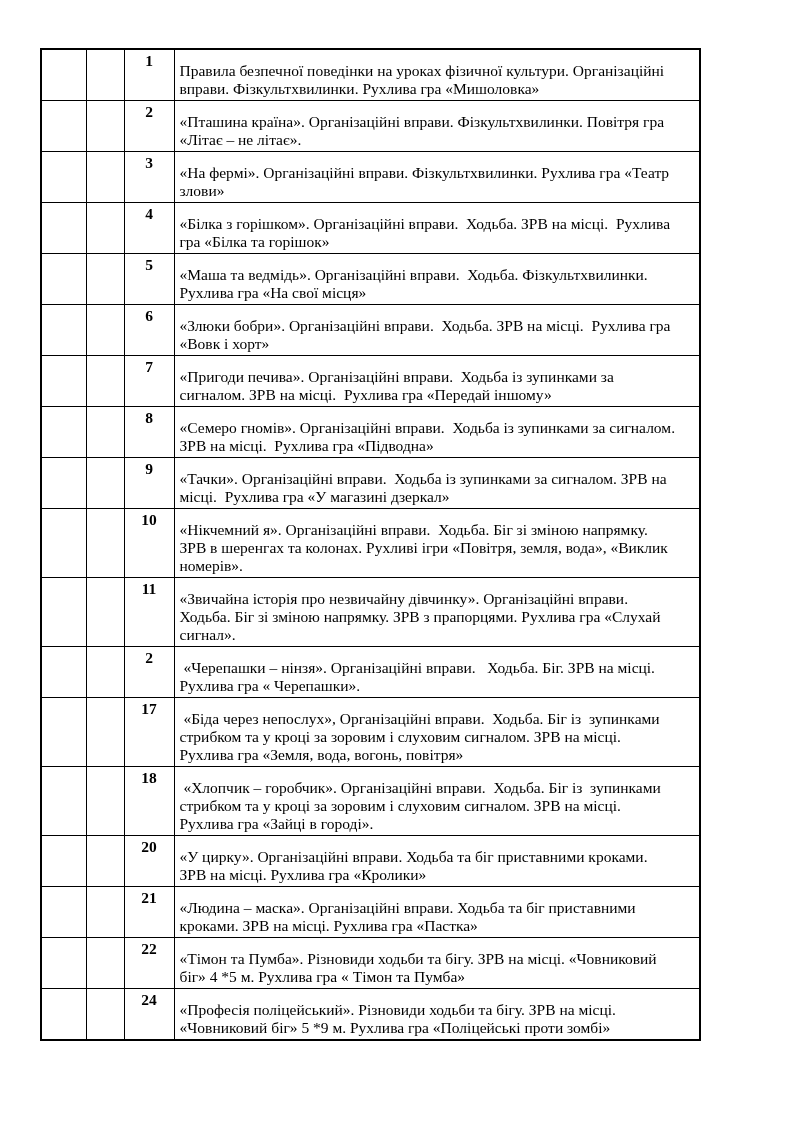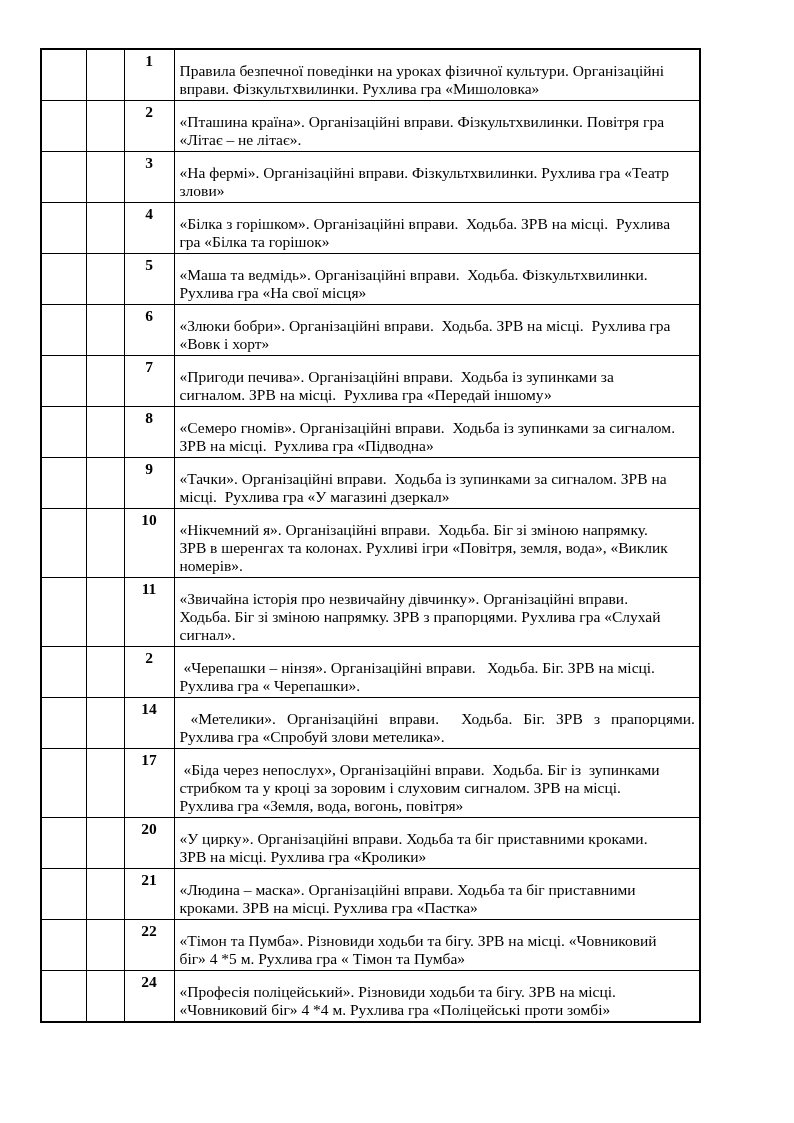--- a/index.html
+++ b/index.html
@@ -179,39 +179,40 @@
           <td class="blank"></td>
           <td class="num">2</td>
           <td class="desc">
             <div class="line"> «Черепашки – нінзя». Організаційні вправи.   Ходьба. Біг. ЗРВ на місці.</div>
             <div class="line">Рухлива гра « Черепашки».</div>
           </td>
         </tr>
         <tr>
           <td class="blank"></td>
           <td class="blank"></td>
-          <td class="num">14</td>
-          <td class="desc justify">
-            <div class="line"> «Метелики». Організаційні вправи.  Ходьба. Біг. ЗРВ з прапорцями.</div>
-            <div class="line">Рухлива гра «Спробуй злови метелика».</div>
-          </td>
-        </tr>
-        <tr>
-          <td class="blank"></td>
-          <td class="blank"></td>
           <td class="num">17</td>
           <td class="desc">
             <div class="line"> «Біда через непослух», Організаційні вправи.  Ходьба. Біг із  зупинками</div>
             <div class="line">стрибком та у кроці за зоровим і слуховим сигналом. ЗРВ на місці.</div>
             <div class="line">Рухлива гра «Земля, вода, вогонь, повітря»</div>
           </td>
         </tr>
         <tr>
           <td class="blank"></td>
           <td class="blank"></td>
+          <td class="num">18</td>
+          <td class="desc">
+            <div class="line"> «Хлопчик – горобчик». Організаційні вправи.  Ходьба. Біг із  зупинками</div>
+            <div class="line">стрибком та у кроці за зоровим і слуховим сигналом. ЗРВ на місці.</div>
+            <div class="line">Рухлива гра «Зайці в городі».</div>
+          </td>
+        </tr>
+        <tr>
+          <td class="blank"></td>
+          <td class="blank"></td>
           <td class="num">20</td>
           <td class="desc">
             <div class="line">«У цирку». Організаційні вправи. Ходьба та біг приставними кроками.</div>
             <div class="line">ЗРВ на місці. Рухлива гра «Кролики»</div>
           </td>
         </tr>
         <tr>
           <td class="blank"></td>
           <td class="blank"></td>
           <td class="num">21</td>
@@ -228,18 +229,18 @@
             <div class="line">«Тімон та Пумба». Різновиди ходьби та бігу. ЗРВ на місці. «Човниковий</div>
             <div class="line">біг» 4 *5 м. Рухлива гра « Тімон та Пумба»</div>
           </td>
         </tr>
         <tr>
           <td class="blank"></td>
           <td class="blank"></td>
           <td class="num">24</td>
           <td class="desc">
             <div class="line">«Професія поліцейський». Різновиди ходьби та бігу. ЗРВ на місці.</div>
-            <div class="line">«Човниковий біг» 4 *4 м. Рухлива гра «Поліцейські проти зомбі»</div>
+            <div class="line">«Човниковий біг» 5 *9 м. Рухлива гра «Поліцейські проти зомбі»</div>
           </td>
         </tr>
       </tbody>
   </table>
 </div>
 
 </body></html>

